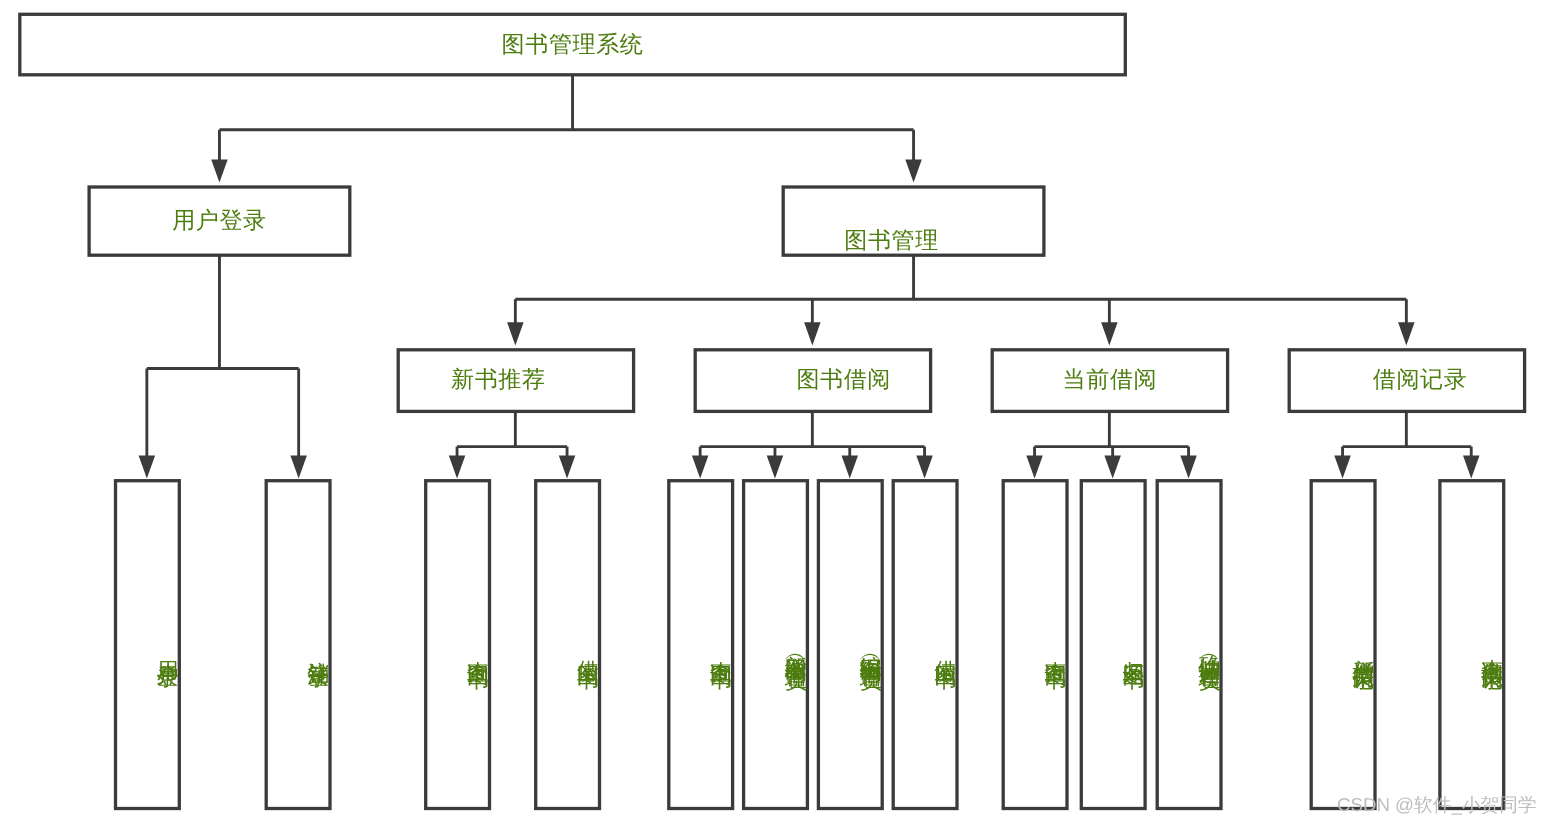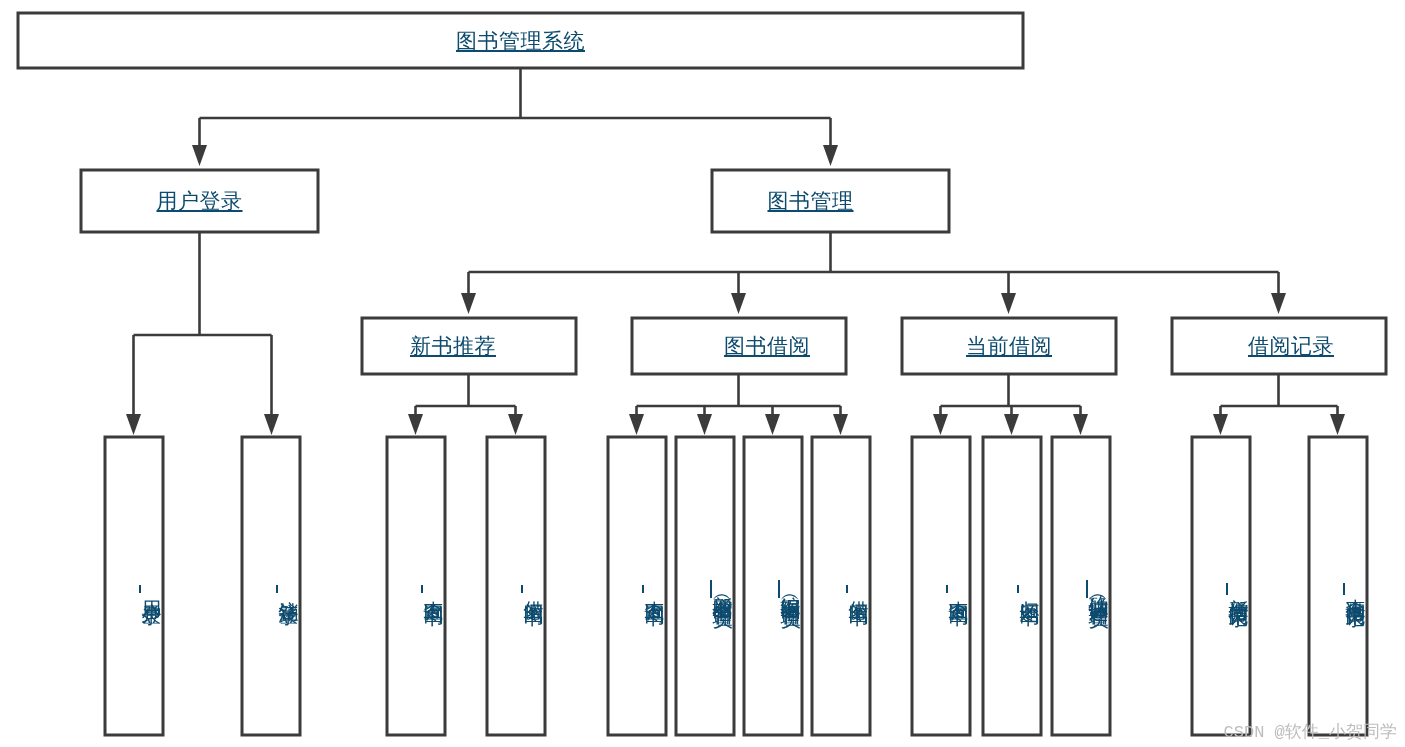--- a/index.html
+++ b/index.html
@@ -40,25 +40,24 @@
   }
   .arrow-head {
     fill: #3b3b3b;
     stroke: none;
   }
   .node-label {
     position: absolute;
     display: flex;
     align-items: center;
     justify-content: center;
-    color: #0c4a6e;
+    color: #4d7c0f;
     text-align: center;
     pointer-events: none;
     letter-spacing: 0.5px;
-    text-decoration: underline;
   }
   .node-label.horizontal {
     font-size: 21px;
     line-height: 1.2;
   }
   .node-label.vertical {
     writing-mode: vertical-rl;
     text-orientation: upright;
     font-size: 20px;
     line-height: 1.15;
@@ -68,21 +67,21 @@
     box-sizing: border-box;
     letter-spacing: 2px;
   }
   .watermark {
     position: absolute;
     right: 8px;
     bottom: 4px;
     font-size: 17px;
     color: #bdbdbd;
     white-space: nowrap;
-    font-family: Liberation Mono, monospace;
+    font-family: Liberation Sans, sans-serif;
     margin-left: 33px;
   }
 </style>
 </head>
 <body>
 
 <div id="diagram-root">
   <svg class="canvas" viewBox="0 0 1405 747">
     <g id="connectors-group">
         <polyline points="520.5,68 520.5,118" class="connector"></polyline>
@@ -159,21 +158,21 @@
         <rect x="912" y="437" width="58" height="298" class="node-rect"></rect>
         <rect x="983" y="437" width="58" height="298" class="node-rect"></rect>
         <rect x="1052" y="437" width="58" height="298" class="node-rect"></rect>
         <rect x="1192" y="437" width="58" height="298" class="node-rect"></rect>
         <rect x="1309" y="437" width="58" height="298" class="node-rect"></rect>
       </g>
   </svg>
   <div id="labels-layer">
       <div class="node-label horizontal" style="left: 18px; top: 13px; width: 1005px; height: 55px;">图书管理系统</div>
       <div class="node-label horizontal" style="left: 81px; top: 170px; width: 237px; height: 62px;">用户登录</div>
-      <div class="node-label horizontal" style="left: 712px; top: 170px; width: 197px; height: 62px;">图书管理</div>
+      <div class="node-label horizontal" style="left: 712px; top: 188px; width: 197px; height: 62px;">图书管理</div>
       <div class="node-label horizontal" style="left: 362px; top: 318px; width: 182px; height: 56px;">新书推荐</div>
       <div class="node-label horizontal" style="left: 632px; top: 318px; width: 214px; height: 56px; margin-left: 28px;">图书借阅</div>
       <div class="node-label horizontal" style="left: 902px; top: 318px; width: 214px; height: 56px;">当前借阅</div>
       <div class="node-label horizontal" style="left: 1172px; top: 318px; width: 238px; height: 56px;">借阅记录</div>
       <div class="node-label vertical" style="left: 105px; top: 437px; width: 58px; height: 298px;">用户登录</div>
       <div class="node-label vertical" style="left: 242px; top: 437px; width: 58px; height: 298px;">注销登录</div>
       <div class="node-label vertical" style="left: 387px; top: 437px; width: 58px; height: 298px;">查询图书</div>
       <div class="node-label vertical" style="left: 487px; top: 437px; width: 58px; height: 298px;">借阅图书</div>
       <div class="node-label vertical" style="left: 608px; top: 437px; width: 58px; height: 298px;">查询图书</div>
       <div class="node-label vertical" style="left: 676px; top: 437px; width: 58px; height: 298px;">新增图书（管理员）</div>

